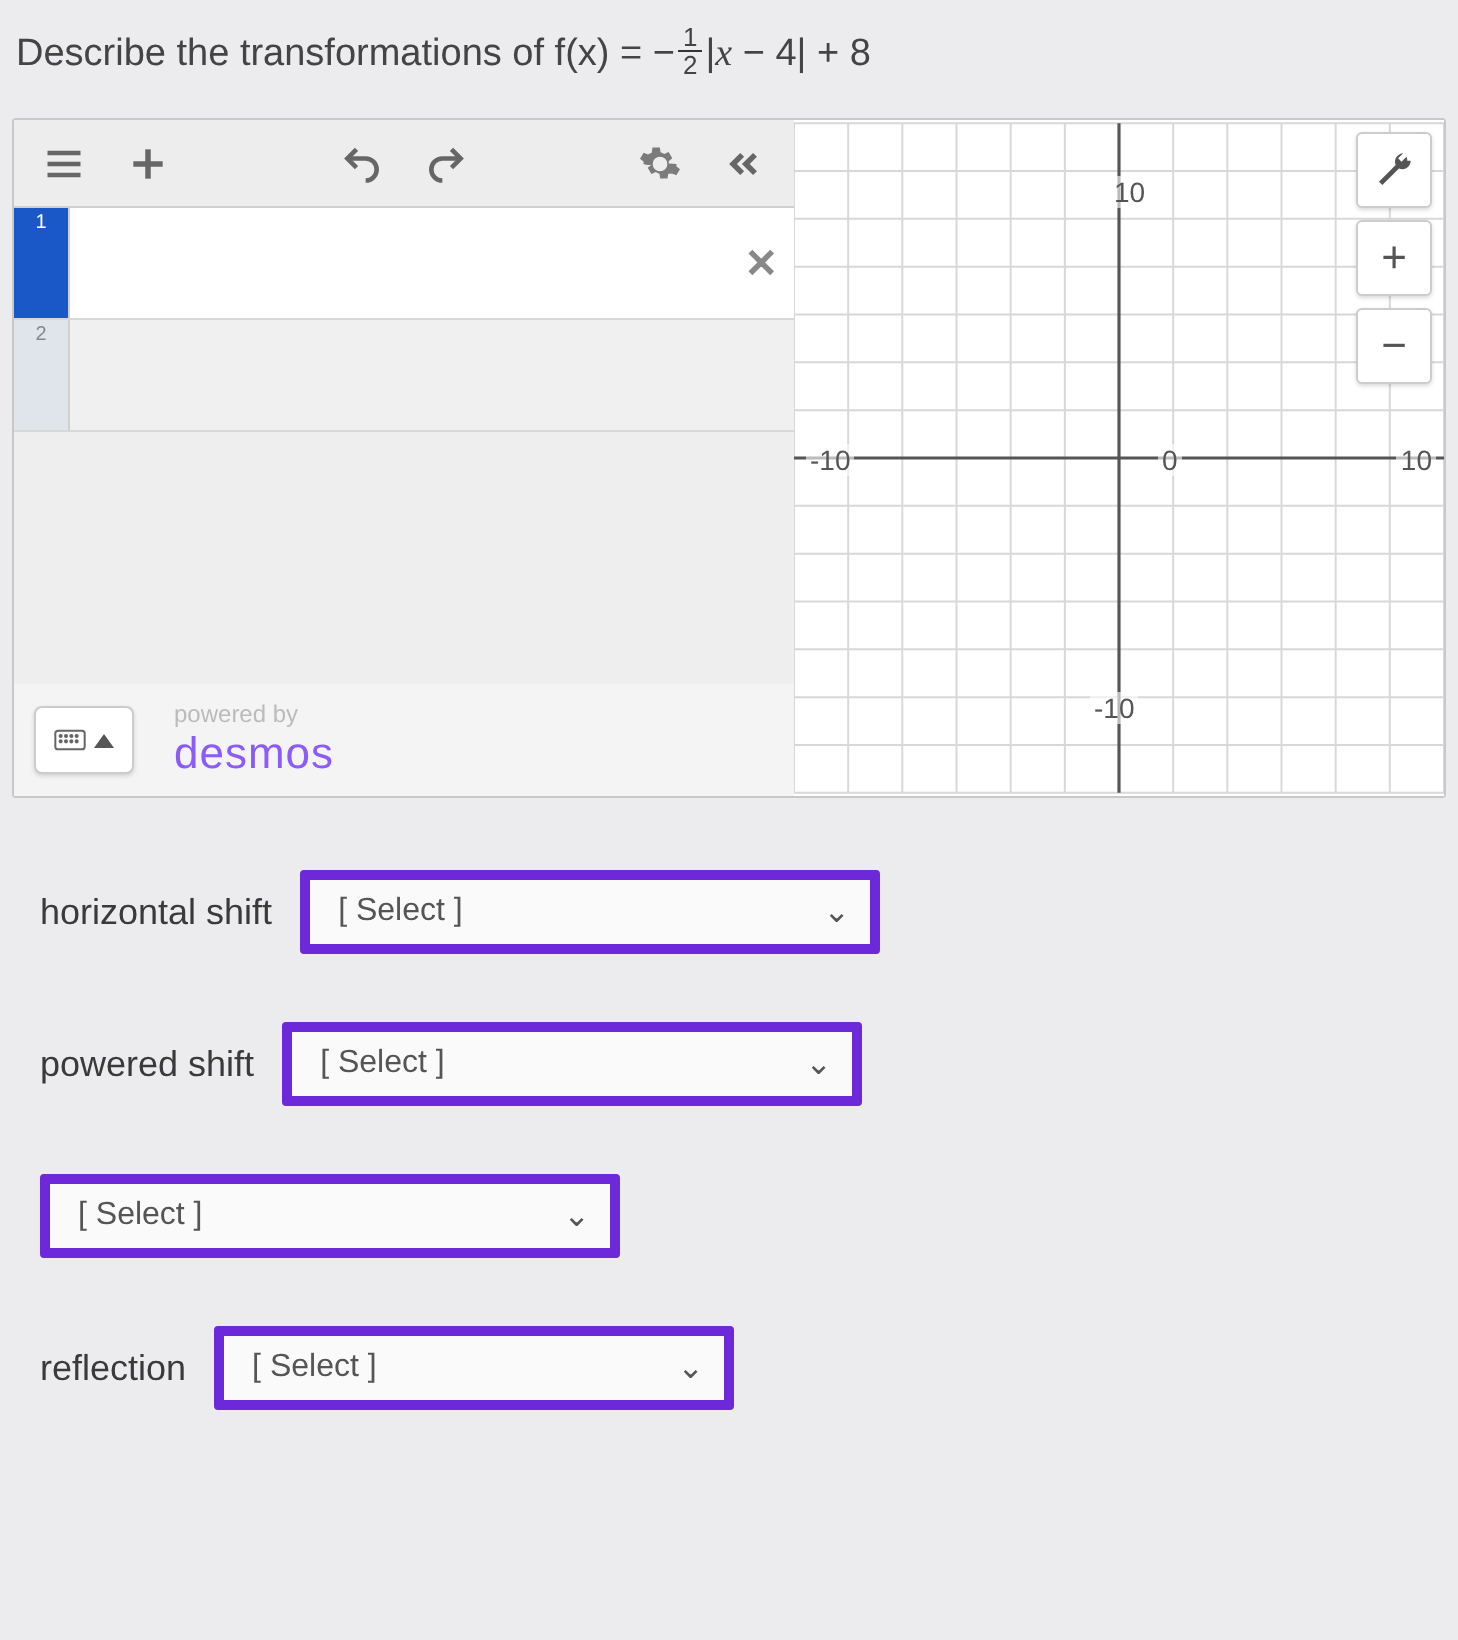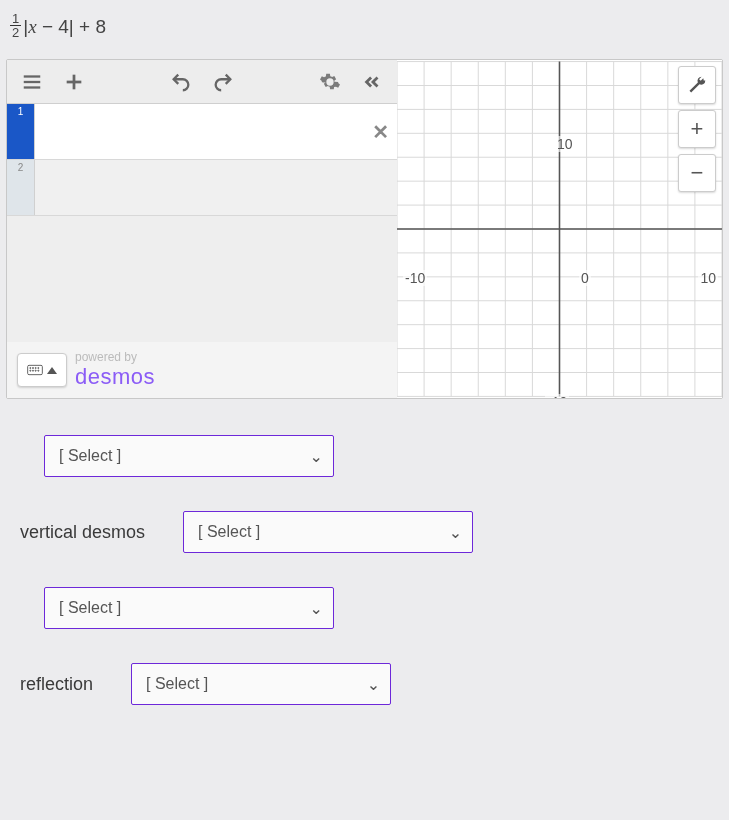--- a/index.html
+++ b/index.html
@@ -99,21 +99,21 @@
     color: #888;
     font-size: 20px;
     font-weight: bold;
     cursor: pointer;
   }
   .expr-rest { flex: 1; background: #eeeeee; }
 
   .left-footer {
     display: flex;
     align-items: center;
-    gap: 8px;
+    gap: 20px;
     padding: 8px 10px;
     background: #f4f4f4;
   }
   .keypad-btn {
     width: 50px; height: 34px;
     background: #fff;
     border: 1px solid #ccc;
     border-radius: 4px;
     box-shadow: 0 1px 2px rgba(0,0,0,.15);
     display: flex; align-items: center; justify-content: center;
@@ -137,21 +137,20 @@
     background: #fff;
     overflow: hidden;
   }
   .graph-panel svg.grid { position: absolute; inset: 0; width: 100%; height: 100%; }
   .axis-label {
     position: absolute;
     font-size: 14px;
     color: #555;
     background: rgba(255,255,255,.6);
     padding: 0 2px;
-    margin-top: 48px;
   }
   .graph-tools {
     position: absolute;
     top: 6px; right: 6px;
     width: 38px;
     display: flex; flex-direction: column; gap: 6px;
   }
   .gt-btn {
     width: 38px; height: 38px;
     background: #fff;
@@ -175,44 +174,43 @@
     display: flex;
     align-items: center;
     gap: 14px;
   }
   .ans-label {
     font-size: 18px;
     color: #3a3a3a;
   }
   .sel {
     position: relative;
-    border: 1px solid #6d28d9;
+    border: 5px solid #6d28d9;
     background: #fafafa;
     height: 42px;
     display: flex;
     align-items: center;
     padding: 0 36px 0 14px;
     font-size: 16px;
     color: #555;
     cursor: pointer;
     border-radius: 2px;
-    margin-left: 24px;
   }
   .sel .chev {
     position: absolute;
     right: 10px; top: 50%;
     transform: translateY(-50%);
     color: #555;
   }
 </style>
 </head>
 <body>
 
 <div class="question">
-  <span class="frac"><span class="num">1</span><span class="den">2</span></span><span>|</span><span class="mathvar">x</span><span> − 4| + 8</span>
+  <span>Describe the transformations of f(x) = −</span><span class="frac"><span class="num">1</span><span class="den">2</span></span><span>|</span><span class="mathvar">x</span><span> − 4| + 8</span>
 </div>
 
 <div class="calc-wrap">
   <div class="left-panel">
     <div class="toolbar">
       <div class="tb-btn">
         <svg viewBox="0 0 24 24" fill="none" stroke="currentColor" stroke-width="2.5">
             <line x1="3" y1="6" x2="21" y2="6"></line>
             <line x1="3" y1="12" x2="21" y2="12"></line>
             <line x1="3" y1="18" x2="21" y2="18"></line>
@@ -331,27 +329,28 @@
           </svg>
       </div>
       <div class="gt-btn">+</div>
       <div class="gt-btn">−</div>
     </div>
   </div>
 </div>
 
 <div class="answers">
   <div class="ans-row">
+    <span class="ans-label">horizontal shift</span>
     <div class="sel" style="width:290px">
       <span>[ Select ]</span>
       <span class="chev">⌄</span>
     </div>
   </div>
   <div class="ans-row">
-    <span class="ans-label">vertical desmos</span>
+    <span class="ans-label">powered shift</span>
     <div class="sel" style="width:290px">
       <span>[ Select ]</span>
       <span class="chev">⌄</span>
     </div>
   </div>
   <div class="ans-row">
     <div class="sel" style="width:290px">
       <span>[ Select ]</span>
       <span class="chev">⌄</span>
     </div>

